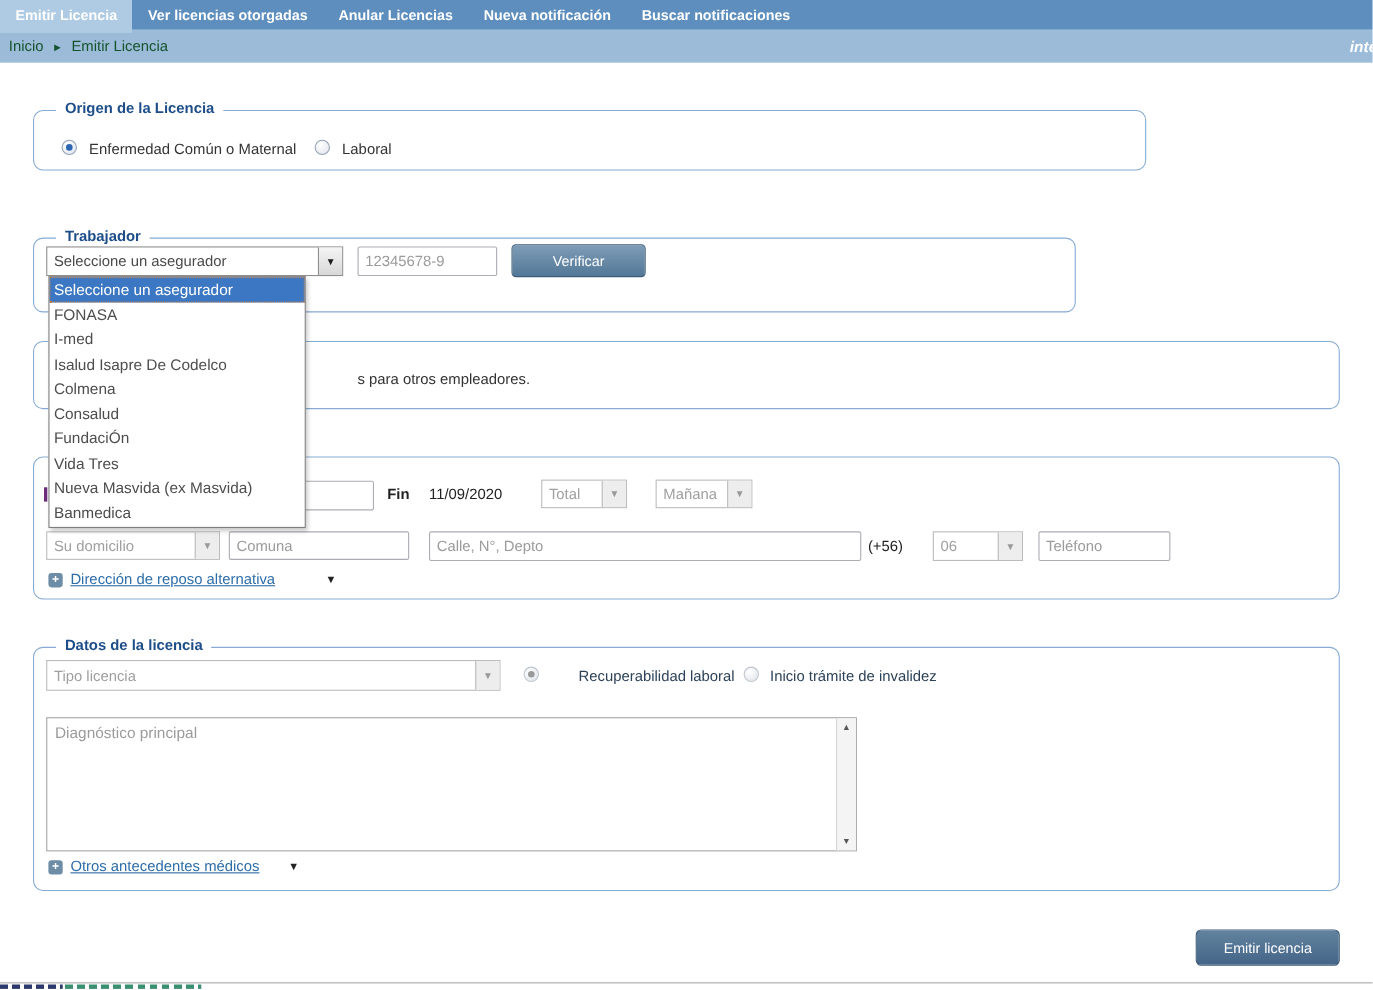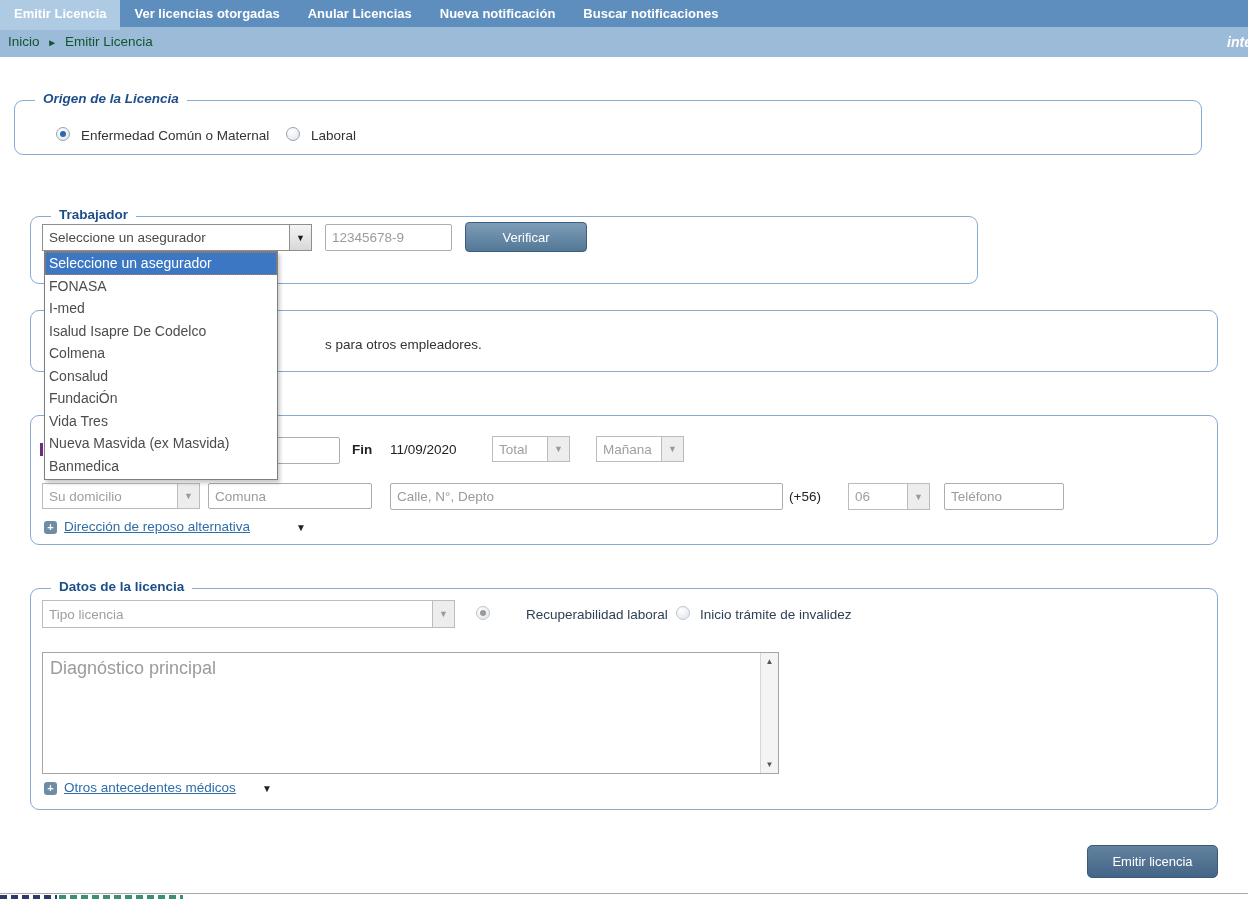--- a/index.html
+++ b/index.html
@@ -41,21 +41,21 @@
   .dditem { height:22.5px; line-height:22.5px; padding-left:4px; font-size:14px; color:#4d4d4d; white-space:nowrap; overflow:hidden; cursor:pointer; }
   .dditem.selhl { background:#3B77C2; color:#fff; outline:1px dotted #c07a42; outline-offset:-1px; }
 
   
   .plus { position:absolute; width:13px; height:13px; border-radius:3px; background:#6d8ca6; color:#fff; font-size:11px; line-height:12px; text-align:center; font-weight:bold; z-index:1; }
   .linky { position:absolute; color:#2E6DA8; text-decoration:underline; font-size:13.5px; white-space:nowrap; z-index:1; cursor:pointer; }
   .linktri { position:absolute; font-size:10px; color:#222; z-index:1; }
 
   
   .ta { position:absolute; left:42px; top:652px; width:737px; height:122px; border:1px solid #a5a5a5; background:#fff; z-index:1; }
-  .ta .ph { position:absolute; left:7px; top:5px; color:#9b9b9b; font-size:18px; }
+  .ta .ph { position:absolute; left:7px; top:5px; color:#9b9b9b; font-size:14px; }
   .ta-scroll { position:absolute; right:0; top:0; bottom:0; width:18px; background:#f4f4f4; border-left:1px solid #d7d7d7; }
   .sb { position:absolute; left:0; width:100%; height:15px; text-align:center; font-size:8px; color:#555; line-height:15px; cursor:pointer; }
   .sb.up { top:1px; }
   .sb.dn { bottom:1px; }
 
   
   .frag-circle { position:absolute; left:45px; top:336px; width:13px; height:13px; border-radius:50%; border:1px solid #98a6b6; background:#eef1f4; z-index:0; }
   .frag-purple { position:absolute; left:40px; top:443px; width:3px; height:13px; background:#6B2D7B; z-index:0; }
   .frag-text { position:absolute; left:325px; top:337px; font-size:13.5px; color:#333; z-index:1; }
   .phone-pre { position:absolute; left:789px; top:489px; font-size:13.5px; color:#222; z-index:1;text-align:center; }
@@ -82,21 +82,21 @@
 
   <div class="crumbbar">
     <div class="crumb">
       <span>Inicio</span>
       <span class="sep">►</span>
       <span>Emitir Licencia</span>
     </div>
     <div class="crumb-right">inte</div>
   </div>
 
-  <div class="fs" style="left:14px; top:100px; width:1188px; height:55px;font-style:italic;">
+  <div class="fs" style="left:30px; top:100px; width:1012px; height:55px;">
     <div class="legend">Origen de la Licencia</div>
   </div>
   <span class="radio on" style="left:56px; top:127px;"></span>
   <span class="rlabel" style="left:81px; top:128px;">Enfermedad Común o Maternal</span>
   <span class="radio" style="left:286px; top:127px;"></span>
   <span class="rlabel" style="left:311px; top:128px;">Laboral</span>
 
   <div class="fs" style="left:30px; top:216px; width:948px; height:68px;">
     <div class="legend">Trabajador</div>
   </div>

